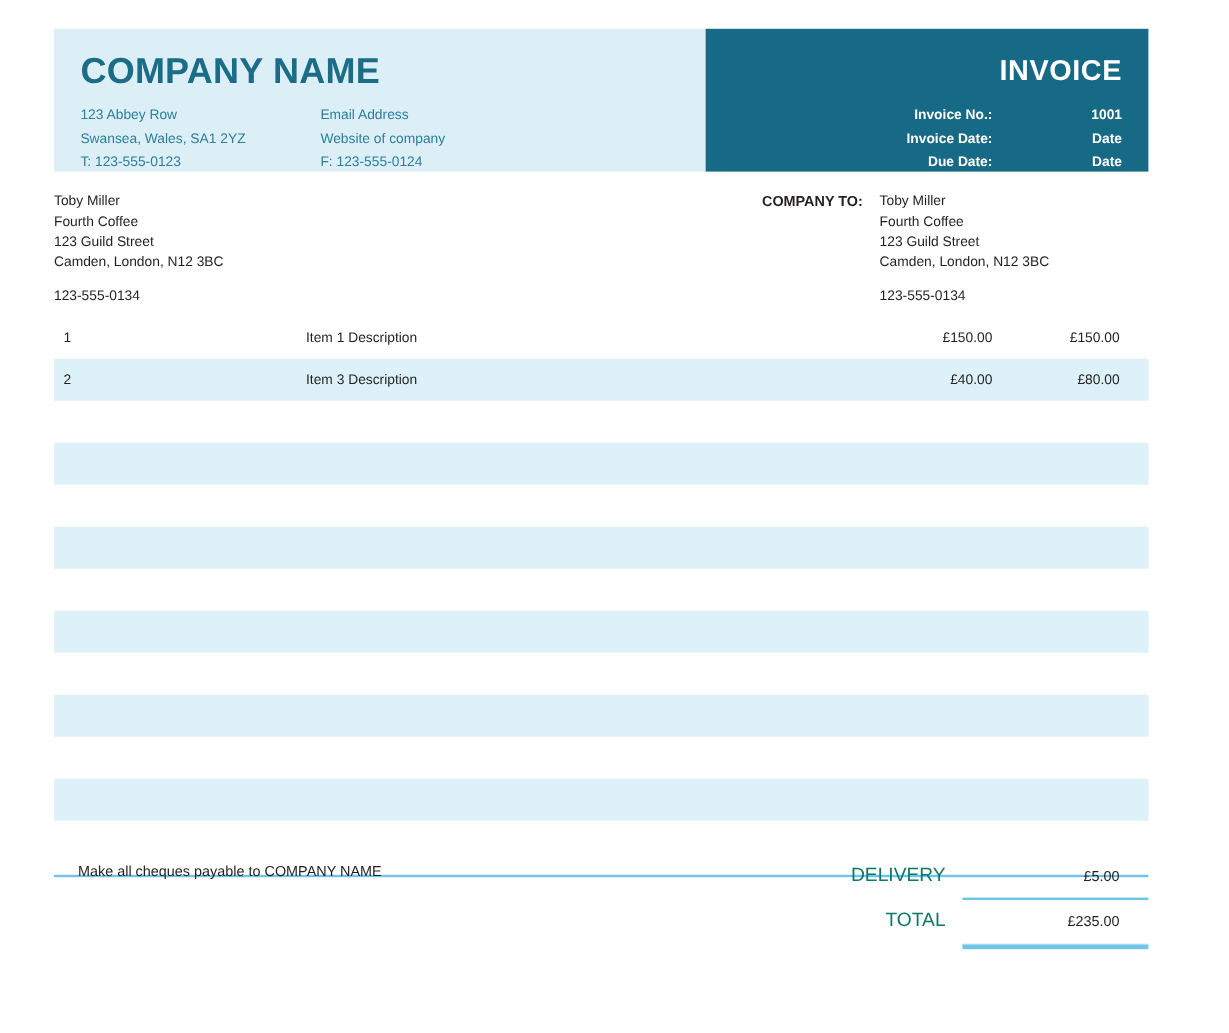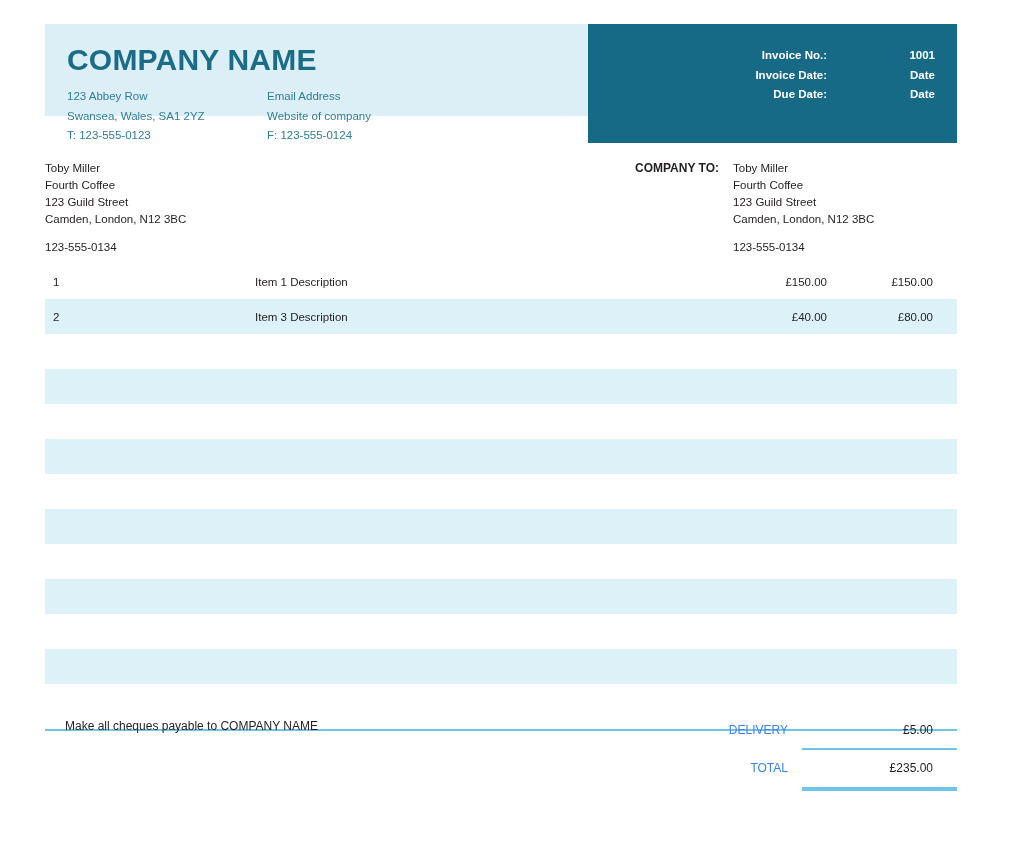--- a/index.html
+++ b/index.html
@@ -25,21 +25,21 @@
   .header {
     position: absolute;
     left: 45px;
     top: 24px;
     width: 912px;
     height: 119px;
     display: flex;
   }
   .header-left {
     width: 543px;
-    height: 92px;
+    height: 119px;
     background: #DCEFF7;
     box-sizing: border-box;
     padding: 19px 0 0 22px;
   }
   .company-name {
     font-size: 30px;
     font-weight: bold;
     color: #1B6C87;
     letter-spacing: 0.2px;
     line-height: 34px;
@@ -172,22 +172,22 @@
   }
   .totals { width: 302px; }
   .tot-row {
     display: flex;
     align-items: center;
     height: 36px;
   }
   .tot-label {
     width: 147px;
     text-align: right;
-    font-size: 12px;
-    color: #3b82f6;
+    font-size: 16px;
+    color: #0f766e;
     padding-right: 14px;
     box-sizing: border-box;
     white-space: nowrap;
   }
   .tot-value {
     width: 155px;
     text-align: right;
     font-size: 12px;
     color: #231f20;
     padding-right: 24px;
@@ -222,20 +222,21 @@
           <div class="line">T: 123-555-0123</div>
         </div>
         <div class="company-col col2">
           <div class="line">Email Address</div>
           <div class="line">Website of company</div>
           <div class="line">F: 123-555-0124</div>
         </div>
       </div>
     </div>
     <div class="header-right">
+      <div class="invoice-word">INVOICE</div>
       <div class="meta-row">
         <div class="meta-label">Invoice No.:</div>
         <div class="meta-value">1001</div>
       </div>
       <div class="meta-row">
         <div class="meta-label">Invoice Date:</div>
         <div class="meta-value">Date</div>
       </div>
       <div class="meta-row">
         <div class="meta-label">Due Date:</div>

